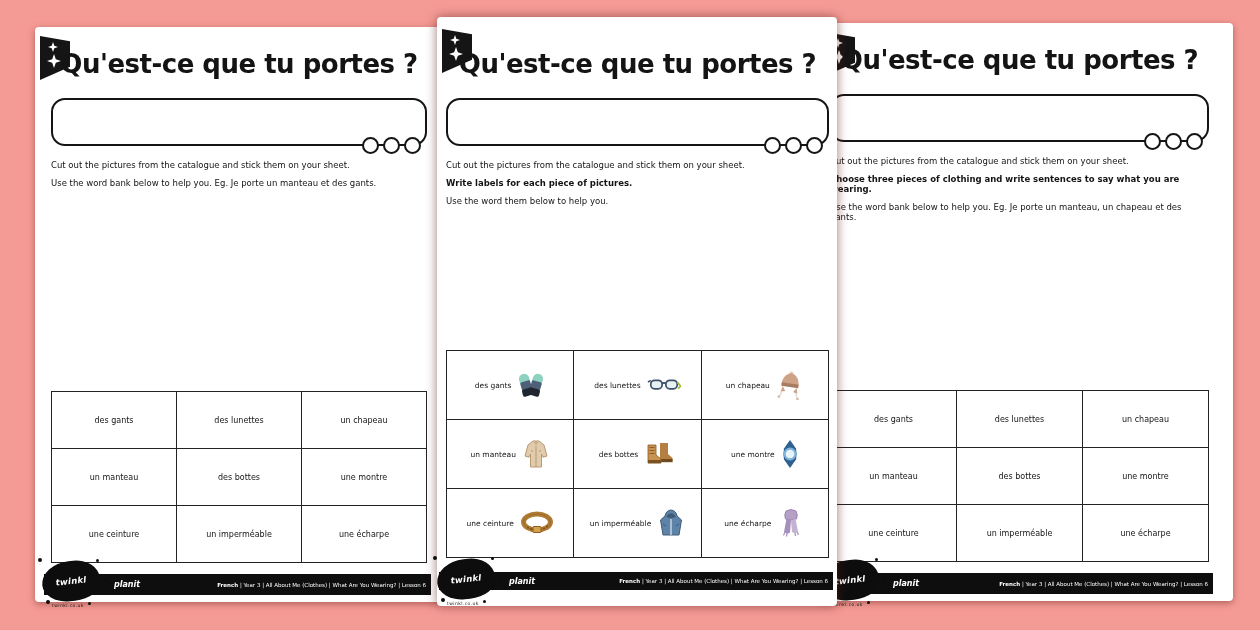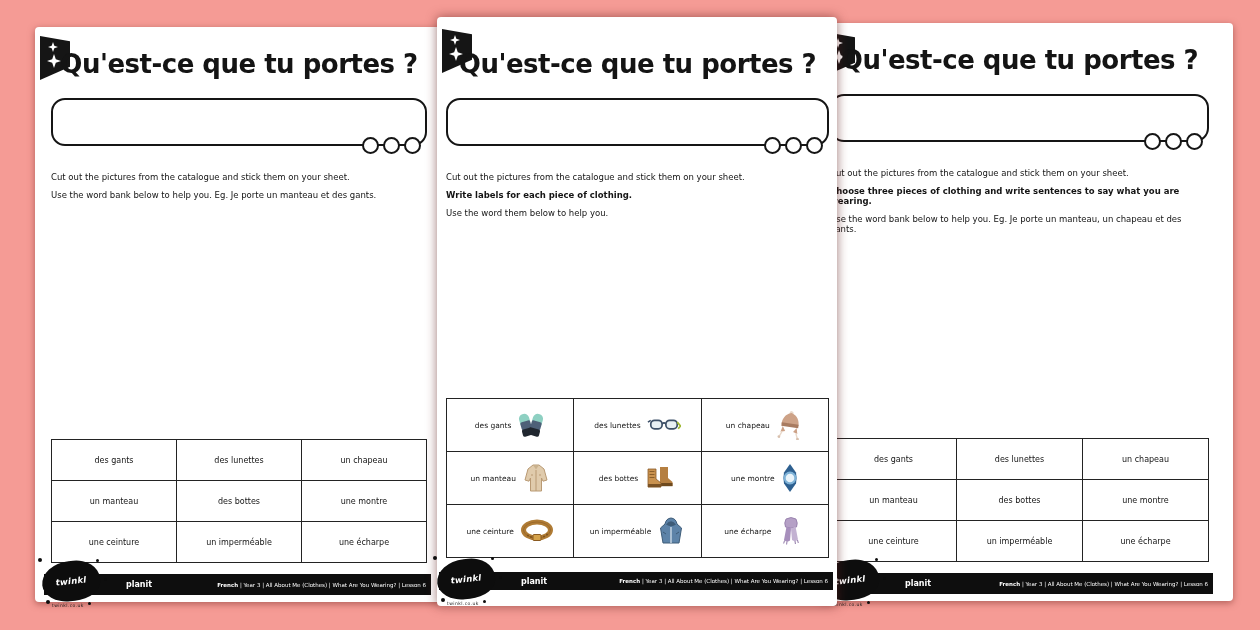--- a/index.html
+++ b/index.html
@@ -35,28 +35,28 @@
   .sheet-head{position:relative;height:52px;flex:none;}
   .page-title{margin:12px 0 0;text-align:center;font-size:26px;font-weight:bold;
     letter-spacing:-.5px;white-space:nowrap;}
 
   .answer-box{position:relative;flex:none;height:44px;border:2.5px solid #151515;
     border-radius:14px;margin-top:9px;}
   .rings{position:absolute;right:4px;bottom:-10px;display:flex;gap:4px;}
   .ring{width:13px;height:13px;border:2.5px solid #151515;border-radius:50%;background:#fff;}
 
   .line{flex:none;font-size:8.5px;line-height:10px;margin:8px 0 0;}
-  .line.first{margin-top:26px;}
+  .line.first{margin-top:14px;}
   .line.bold{font-weight:bold;}
 
   .spacer{flex:1;}
 
   table.wordbank{flex:none;width:100%;border-collapse:collapse;}
   table.wordbank td{border:1.4px solid #232323;text-align:center;vertical-align:middle;
-    font-size:8px;height:24px;width:33.33%;padding:8px 2px;margin-top:40px;}
+    font-size:8px;height:24px;width:33.33%;padding:16px 2px;margin-top:40px;}
   table.wordbank.has-pictures td{height:36px;}
   .pic-cell{display:flex;align-items:center;justify-content:center;gap:6px;}
   .pic-label{font-size:7.5px;white-space:nowrap;}
   svg.cloth{width:28px;height:30px;flex:none;}
 
   .footer-bar{flex:none;position:relative;height:21px;background:#0e0e0e;
     display:flex;align-items:center;margin:11px -4px 0 -7px;}
   .sheet-middle .footer-bar{margin-top:14px;height:18px;}
   .splat-wrap{position:relative;width:66px;height:100%;flex:none;}
   .splat{position:absolute;left:-2px;top:-13px;width:58px;height:40px;background:#0d0d0d;
@@ -64,21 +64,21 @@
     display:flex;align-items:center;justify-content:center;}
   .splat-text{color:#fff;font-size:8.5px;font-weight:bold;font-style:italic;letter-spacing:.2px;}
   .speck{position:absolute;background:#0d0d0d;border-radius:50%;}
   .sp1{left:-6px;top:-16px;width:4px;height:4px;}
   .sp2{left:52px;top:-15px;width:3px;height:3px;}
   .sp3{left:60px;top:4px;width:3px;height:3px;}
   .sp4{left:2px;top:26px;width:4px;height:4px;}
   .sp5{left:44px;top:28px;width:3px;height:3px;}
   .brand-url{position:absolute;left:8px;top:29px;font-size:4.5px;color:#1a1a1a;
     letter-spacing:.4px;white-space:nowrap;}
-  .planit{color:#fff;font-size:8px;font-weight:bold;margin-left:16px;}
+  .planit{color:#fff;font-size:8px;font-weight:bold;font-style:italic;margin-left:4px;}
   .ref{margin-left:auto;color:#fff;font-size:5.5px;padding-right:5px;white-space:nowrap;}
   .ref b{font-size:5.5px;}
 </style>
 </head>
 <body>
 
 <section class="sheet sheet-left">
   <div class="pennant">
     <span class="star star-small"></span>
     <span class="star star-big"></span>
@@ -144,21 +144,21 @@
       <h1 class="page-title">Qu'est-ce que tu portes ?</h1>
     </header>
     <div class="answer-box">
       <div class="rings">
         <span class="ring"></span>
         <span class="ring"></span>
         <span class="ring"></span>
       </div>
     </div>
     <p class="line first">Cut out the pictures from the catalogue and stick them on your sheet.</p>
-    <p class="line bold">Write labels for each piece of clothing.</p>
+    <p class="line bold">Write labels for each piece of pictures.</p>
     <p class="line">Use the word them below to help you.</p>
     <div class="spacer"></div>
     <table class="wordbank has-pictures">
       <tbody>
         <tr>
           <td>
             <div class="pic-cell">
               <span class="pic-label">des gants</span>
               <svg class="cloth" viewBox="0 0 30 30">
                 <g transform="rotate(-16 9 15)">

